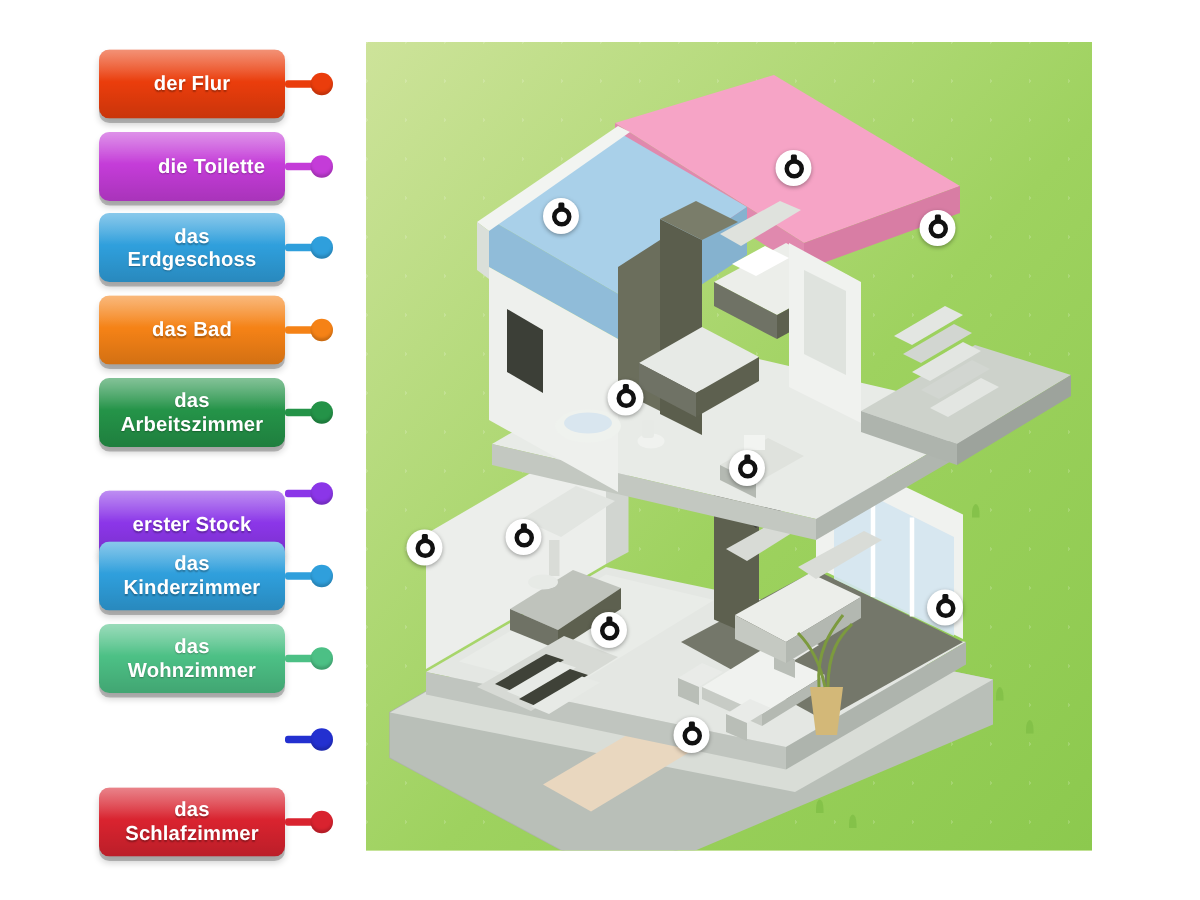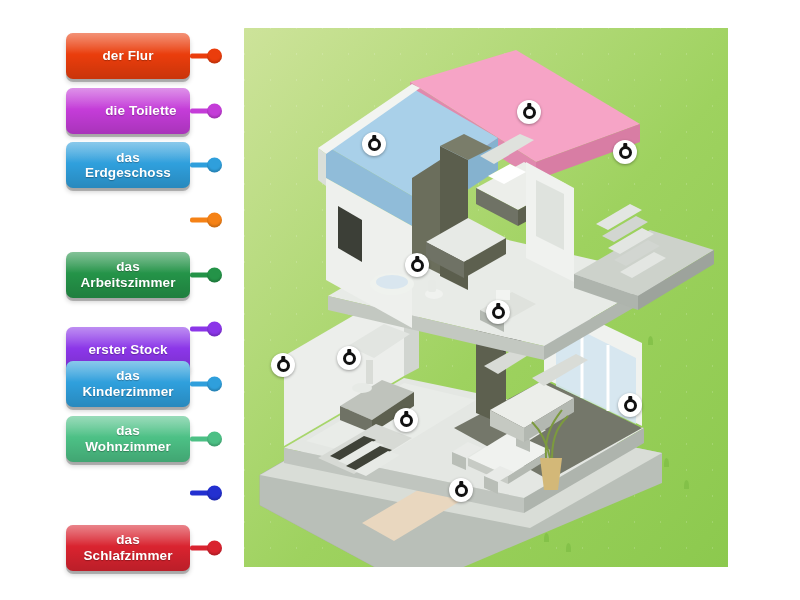--- a/index.html
+++ b/index.html
@@ -114,20 +114,23 @@
         <span class="label-text">das
 Erdgeschoss</span>
       </div>
       <div class="connector">
         <div class="stem" id="stem-2" style="background-color: rgb(47, 159, 220);"></div>
         <div class="dot" id="dot-2" style="background-color: rgb(47, 159, 220);"></div>
       </div>
     </div>
 
     <div class="label-row">
+      <div class="label-box" id="box-3" style="background-color: rgb(245, 130, 22);">
+        <span class="label-text">das Bad</span>
+      </div>
       <div class="connector">
         <div class="stem" id="stem-3" style="background-color: rgb(245, 130, 22);"></div>
         <div class="dot" id="dot-3" style="background-color: rgb(245, 130, 22);"></div>
       </div>
     </div>
 
     <div class="label-row">
       <div class="label-box" id="box-4" style="background-color: rgb(36, 147, 72);">
         <span class="label-text">das
 Arbeitszimmer</span>

